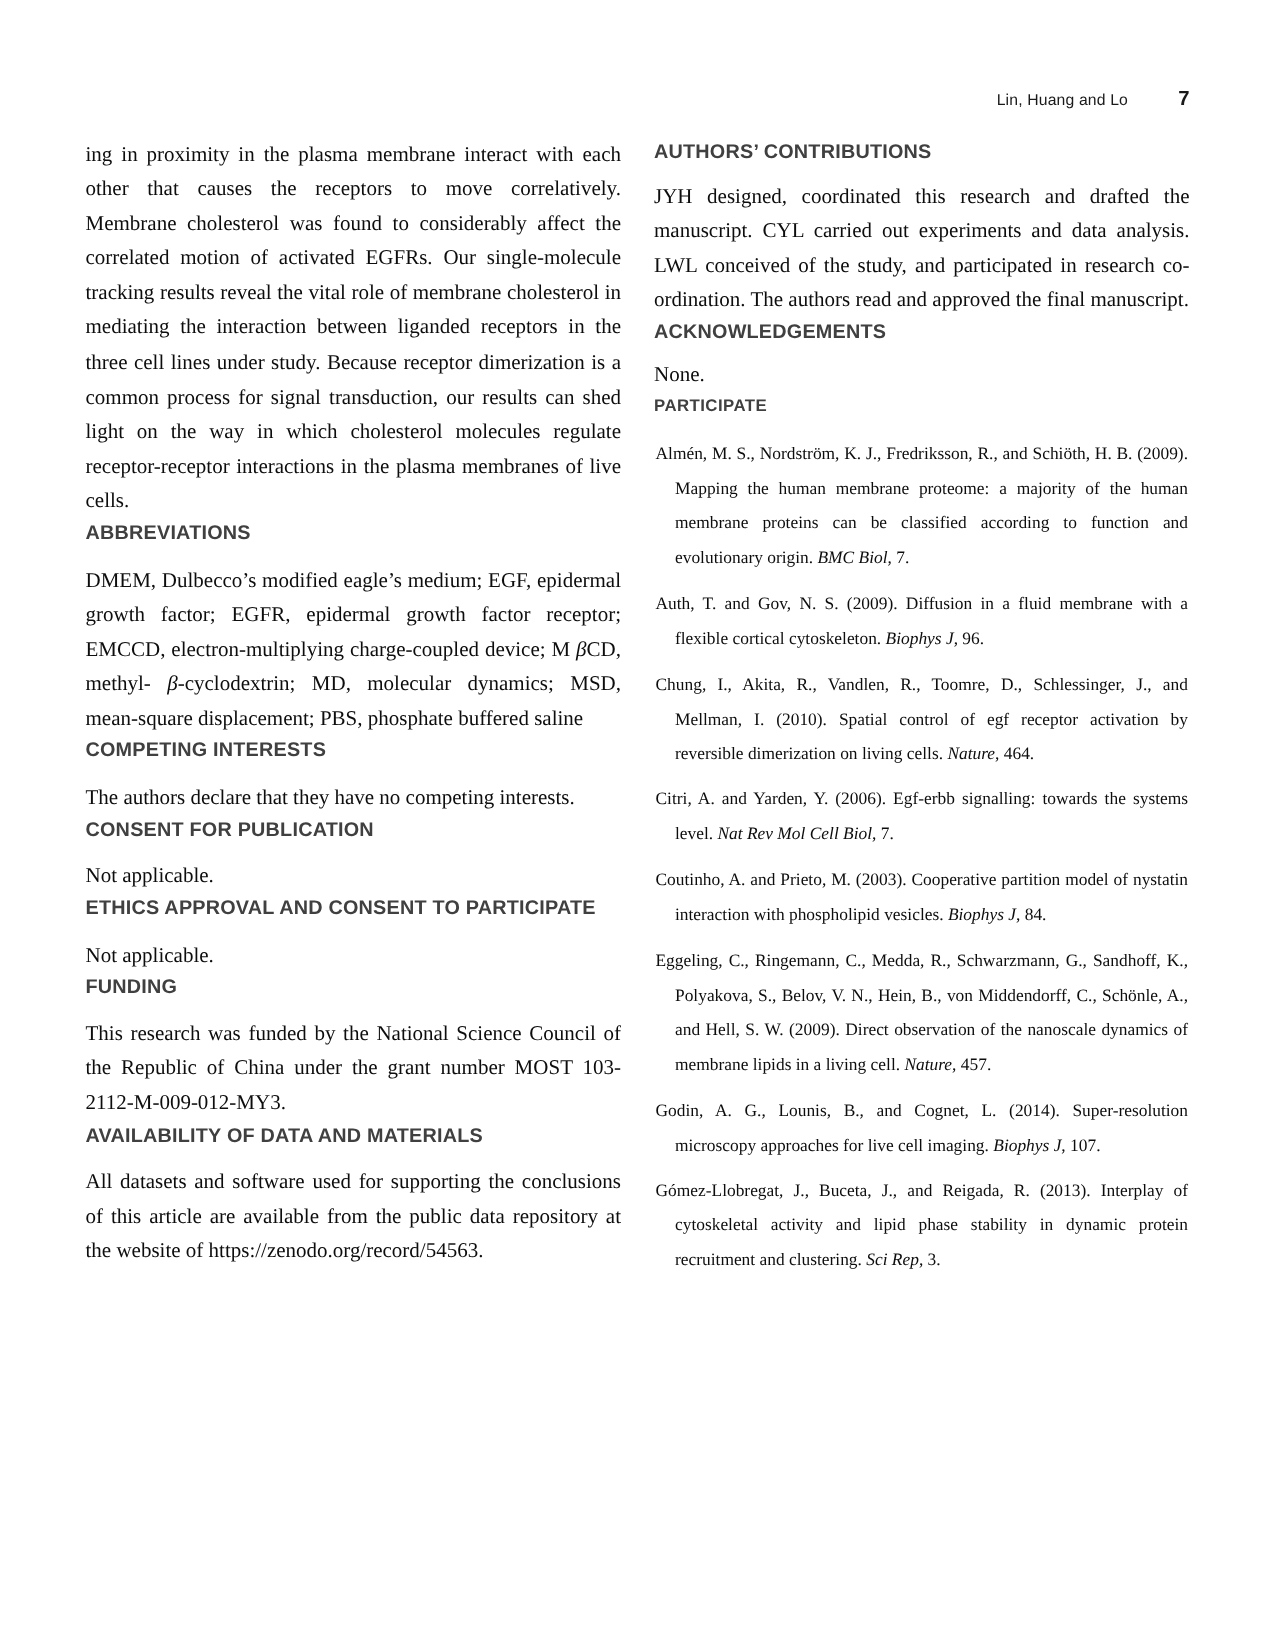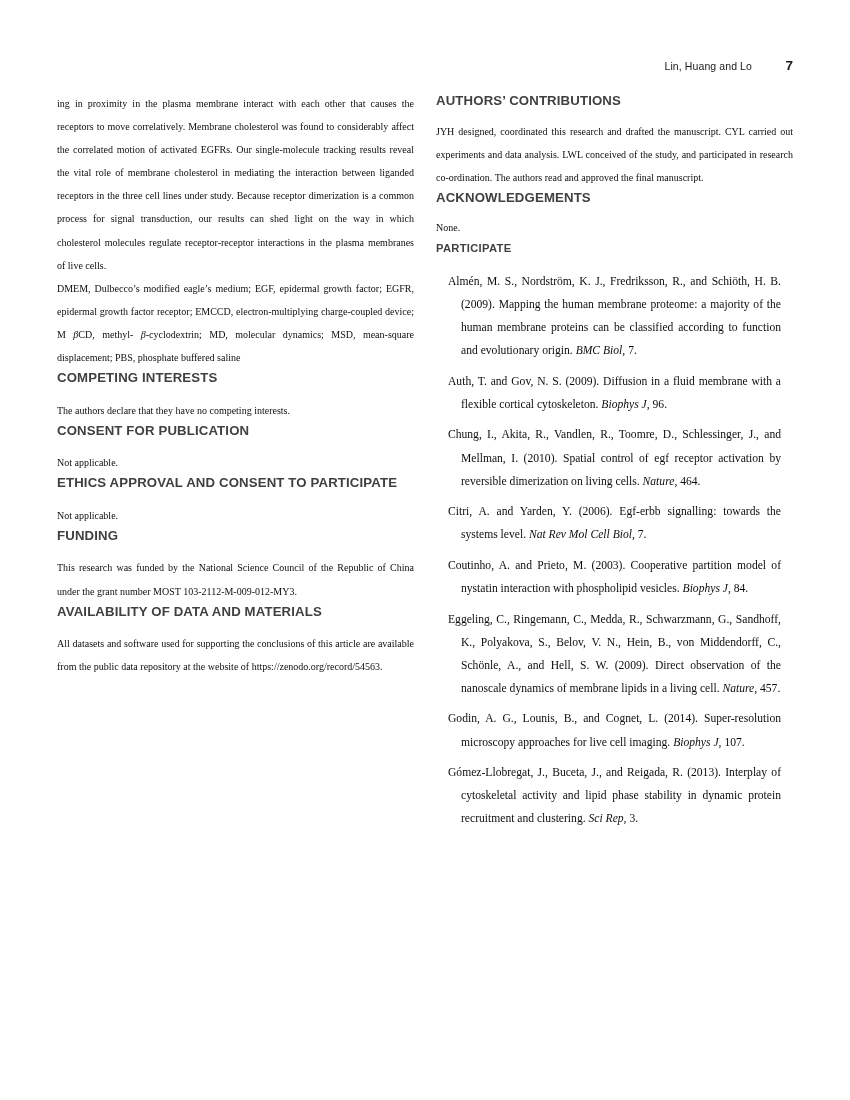--- a/index.html
+++ b/index.html
@@ -82,34 +82,34 @@
   .gap-before {
     margin-top: 31px;
   }
   .gap-before-lg {
     margin-top: 34px;
   }
 
   
   p.body-text {
     margin: 0;
-    font-size: 10px;
+    font-size: 14px;
     line-height: 23.1px;
     text-align: justify;
     text-justify: inter-word;
     hyphens: manual;
     color: #0d0d0d;
   }
   p.body-text.lead {
     margin-top: 0;
   }
 
   
   .ref-list {
-    margin: 12px;
+    margin: 1px;
     padding: 0;
     list-style: none;
   }
   .ref-list li {
     font-size: 11.6px;
     line-height: 23.1px;
     text-align: justify;
     text-justify: inter-word;
     padding-left: 13px;
     text-indent: -13px;
@@ -133,20 +133,21 @@
     <span class="rh-authors">Lin, Huang and Lo</span>
     <span class="rh-page">7</span>
   </div>
 
   <div class="columns">
 
     <div class="col">
 
       <p class="body-text lead">ing in proximity in the plasma membrane interact with each other that causes the receptors to move correlatively. Membrane cholesterol was found to considerably affect the correlated motion of activated EGFRs. Our single-molecule tracking results reveal the vital role of membrane cholesterol in mediating the interaction between liganded receptors in the three cell lines under study. Because receptor dimerization is a common process for signal transduction, our results can shed light on the way in which cholesterol molecules regulate receptor-receptor interactions in the plasma membranes of live cells.</p>
 
+      <h2 class="section-heading gap-before">ABBREVIATIONS</h2>
       <p class="body-text"><span>DMEM, Dulbecco’s modified eagle’s medium; EGF, epidermal growth factor; EGFR, epidermal growth factor receptor; EMCCD, electron-multiplying charge-coupled device; M </span><i>β</i><span>CD, methyl- </span><i>β</i><span>-cyclodextrin; MD, molecular dynamics; MSD, mean-square displacement; PBS, phosphate buffered saline</span></p>
 
       <h2 class="section-heading gap-before">COMPETING INTERESTS</h2>
       <p class="body-text">The authors declare that they have no competing interests.</p>
 
       <h2 class="section-heading gap-before">CONSENT FOR PUBLICATION</h2>
       <p class="body-text">Not applicable.</p>
 
       <h2 class="section-heading gap-before">ETHICS APPROVAL AND CONSENT TO PARTICIPATE</h2>
       <p class="body-text">Not applicable.</p>

